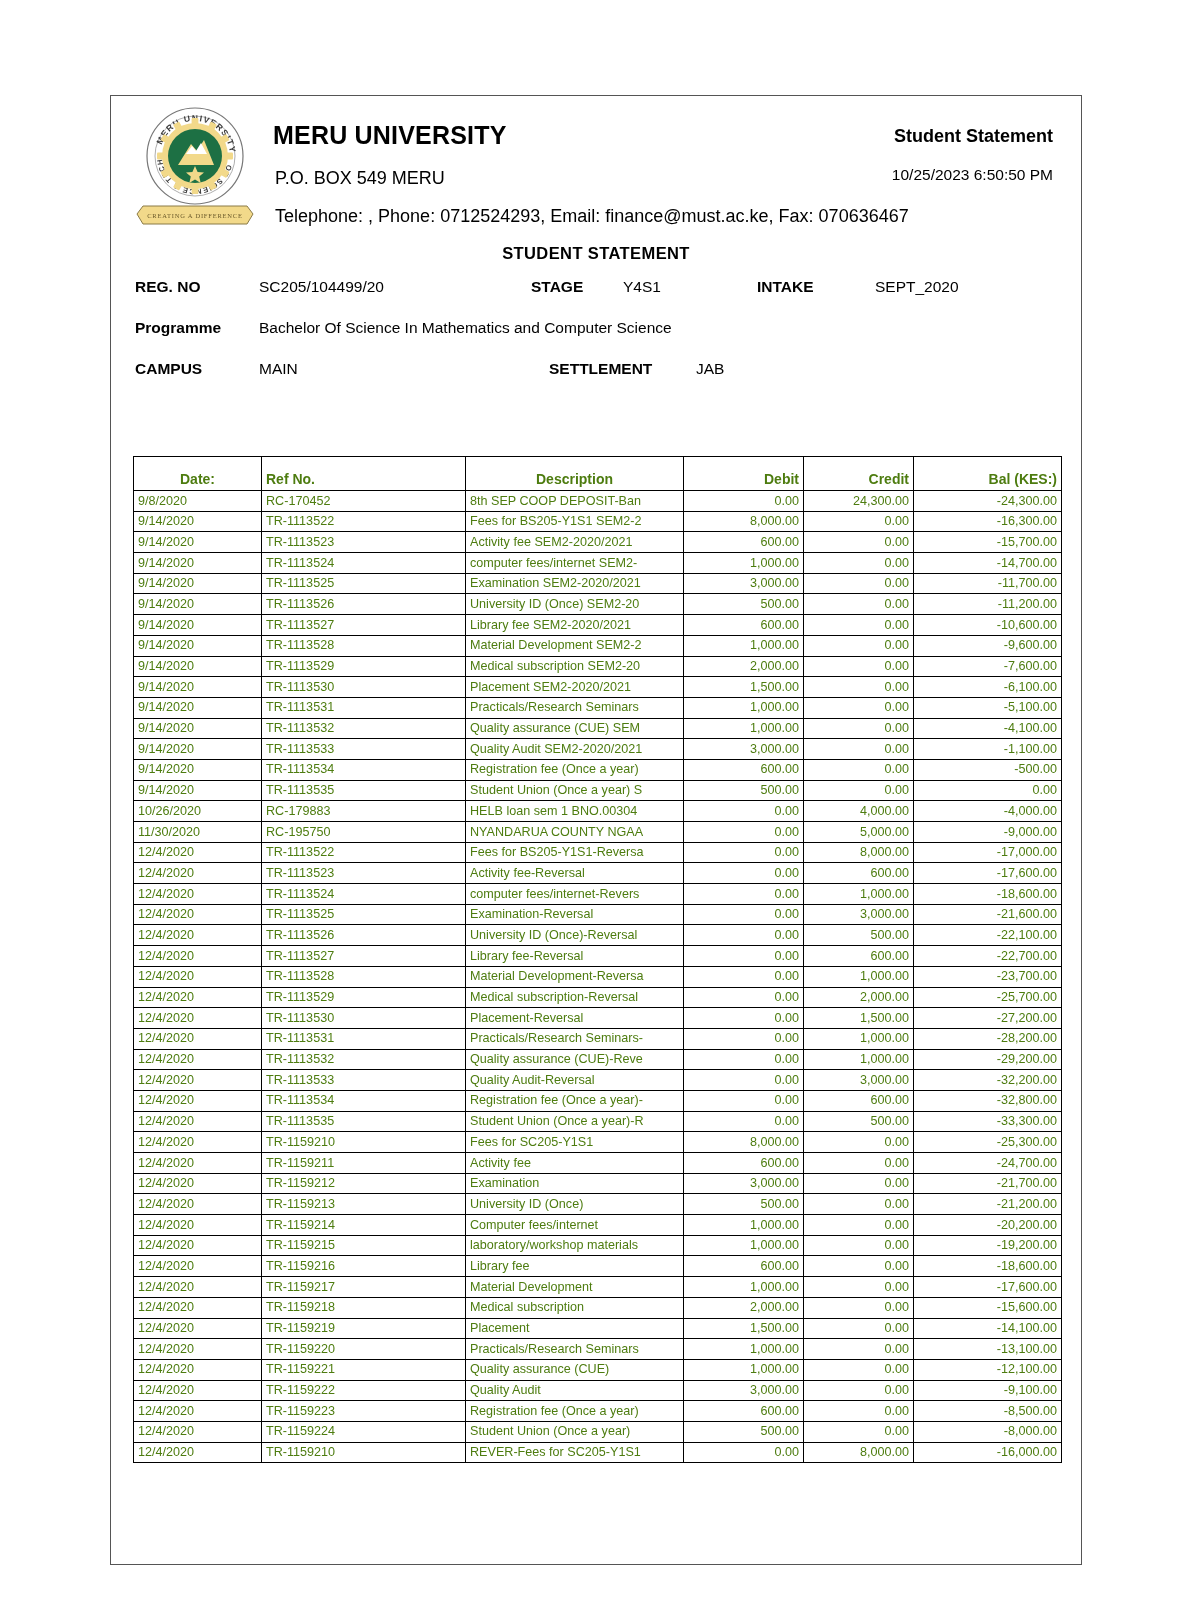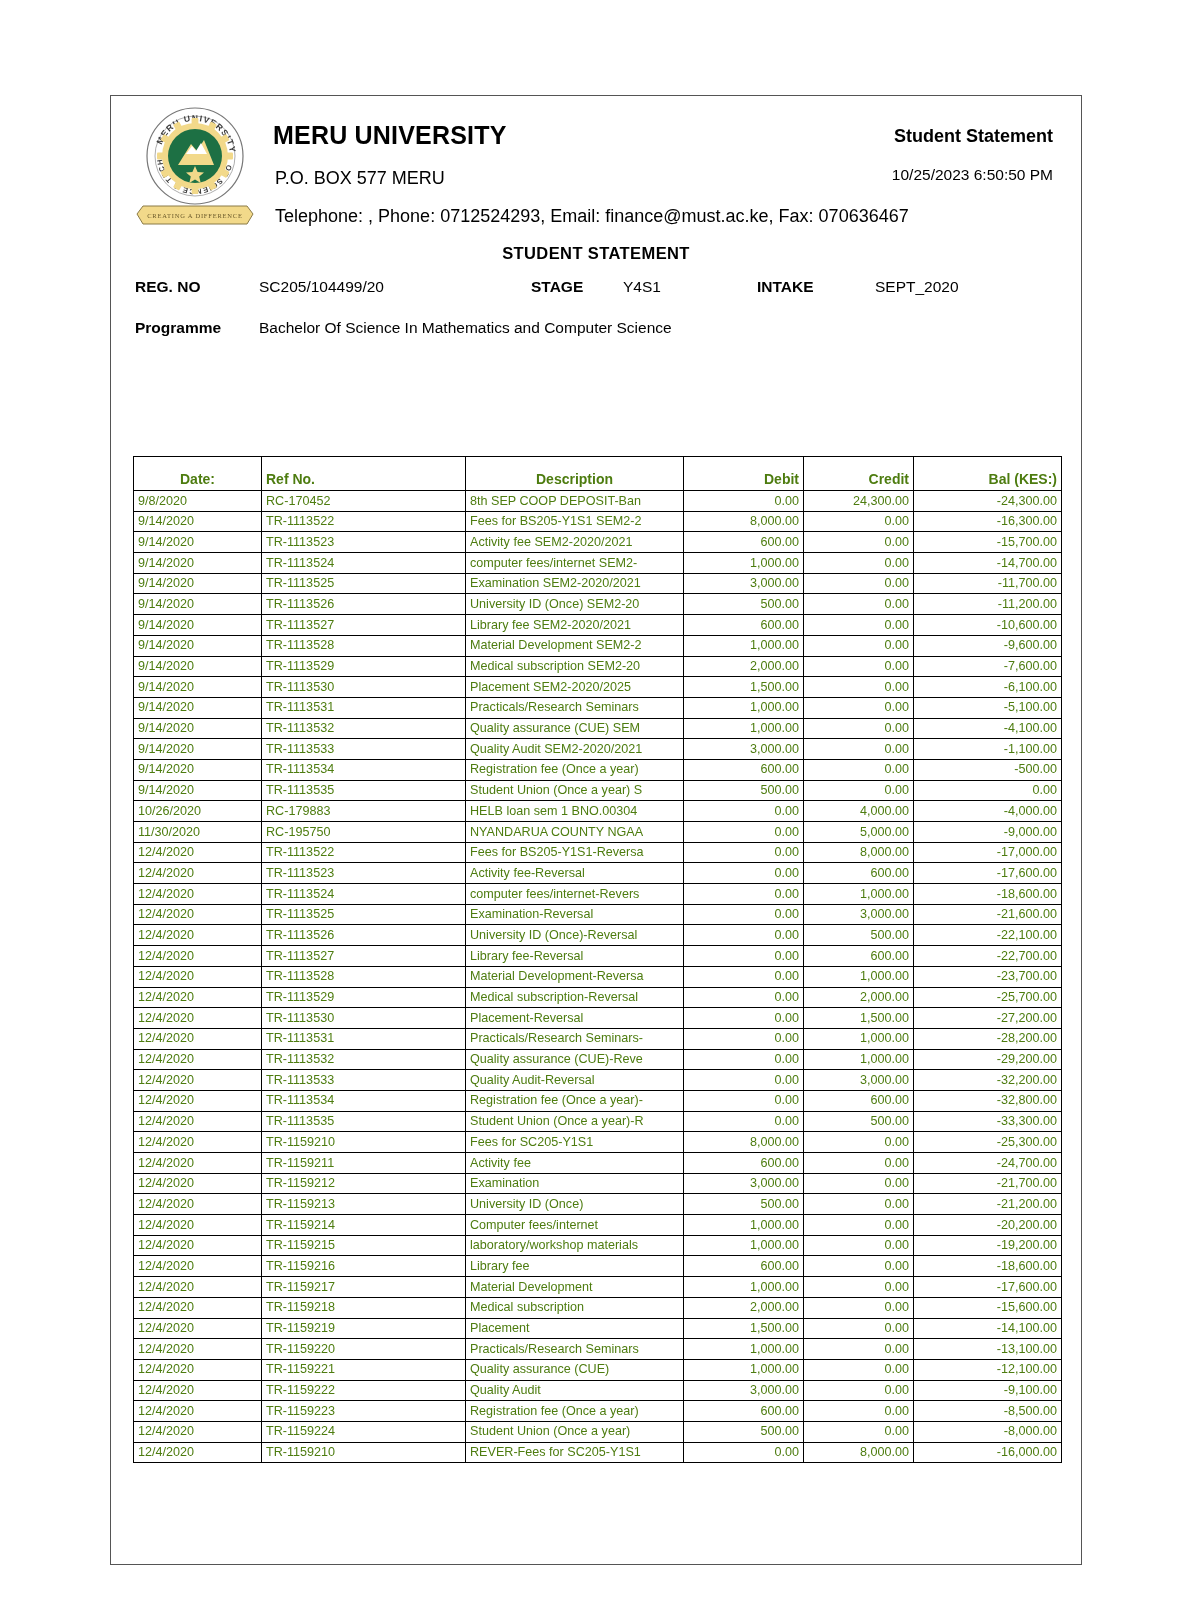--- a/index.html
+++ b/index.html
@@ -221,21 +221,21 @@
           </g>
 
           <g>
             <path d="M 16 104 L 120 104 L 126 112 L 120 122 L 16 122 L 10 112 Z" fill="#f2d98a" stroke="#8a7a46" stroke-width="1"></path>
             <text x="68" y="116" text-anchor="middle" font-size="6.5" font-family="'Liberation Serif',serif" fill="#6b5a2a" letter-spacing=".8">CREATING  A  DIFFERENCE</text>
           </g>
         </svg>
       </div>
 
       <div class="org-title">MERU UNIVERSITY</div>
-      <div class="org-address">P.O. BOX 577 MERU</div>
+      <div class="org-address">P.O. BOX 549 MERU</div>
       <div class="org-contact">Telephone: , Phone: 0712524293, Email: finance@must.ac.ke, Fax: 070636467</div>
       <div class="stmt-kind">Student Statement</div>
       <div class="stmt-time">10/25/2023 6:50:50 PM</div>
     </div>
 
     <div class="doc-heading">STUDENT STATEMENT</div>
 
     <div class="meta">
 
       <div class="meta-row">
@@ -246,20 +246,26 @@
         <span class="m-label c3l">INTAKE</span>
         <span class="m-value c3v">SEPT_2020</span>
       </div>
 
 
       <div class="meta-row">
         <span class="m-label c1l">Programme</span>
         <span class="m-value c1v">Bachelor Of Science In Mathematics and Computer Science</span>
       </div>
 
+      <div class="meta-row">
+        <span class="m-label c1l">CAMPUS</span>
+        <span class="m-value c1v">MAIN</span>
+        <span class="m-label s-l">SETTLEMENT</span>
+        <span class="m-value s-v">JAB</span>
+      </div>
     </div>
 
     <div class="tbl-wrap">
       <table class="txns">
         <colgroup>
           <col class="col-date">
             <col class="col-ref">
             <col class="col-desc">
           <col class="col-debit">
             <col class="col-credit">
@@ -344,21 +350,21 @@
               <td class="ta-l">9/14/2020</td>
               <td class="ta-l">TR-1113529</td>
               <td class="ta-l">Medical subscription SEM2-20</td>
               <td class="ta-r">2,000.00</td>
               <td class="ta-r">0.00</td>
               <td class="ta-r">-7,600.00</td>
             </tr>
             <tr>
               <td class="ta-l">9/14/2020</td>
               <td class="ta-l">TR-1113530</td>
-              <td class="ta-l">Placement SEM2-2020/2025</td>
+              <td class="ta-l">Placement SEM2-2020/2021</td>
               <td class="ta-r">1,500.00</td>
               <td class="ta-r">0.00</td>
               <td class="ta-r">-6,100.00</td>
             </tr>
             <tr>
               <td class="ta-l">9/14/2020</td>
               <td class="ta-l">TR-1113531</td>
               <td class="ta-l">Practicals/Research Seminars</td>
               <td class="ta-r">1,000.00</td>
               <td class="ta-r">0.00</td>

